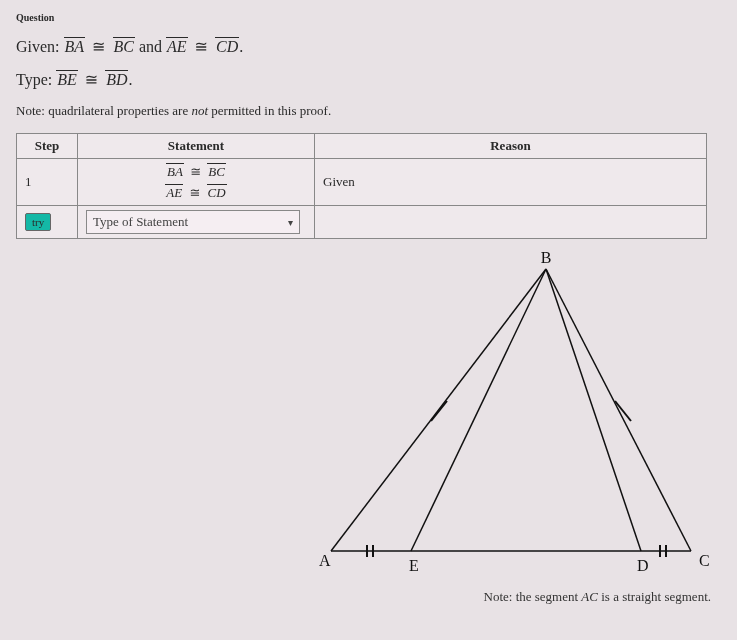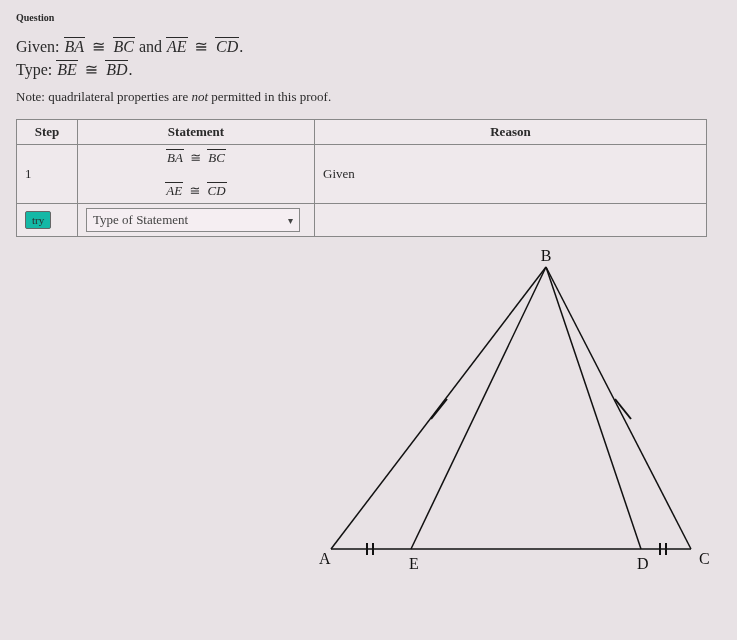--- a/index.html
+++ b/index.html
@@ -11,21 +11,21 @@
     box-sizing: border-box;
     color: #2a2a2a;
   }
   .question-label {
     font-weight: bold;
     font-size: 10px;
     margin-bottom: 14px;
   }
   .given-prove {
     font-size: 16px;
-    margin: 4px 0;
+    margin: 14px 0;
   }
   .given-prove .lbl {
     font-weight: normal;
   }
   .math-seg {
     position: relative;
     display: inline-block;
     font-style: italic;
     border-top: 1.2px solid #2a2a2a;
     padding: 0 1px;
@@ -62,21 +62,21 @@
     width: 44px;
   }
   .stmt-cell {
     text-align: center;
     width: 220px;
   }
   .stacked {
     display: flex;
     flex-direction: column;
     align-items: center;
-    gap: 16px;
+    gap: 4px;
   }
   .try-btn {
     display: inline-block;
     border: 1px solid #666;
     background: #14b8a6;
     padding: 2px 6px;
     font-size: 11px;
     border-radius: 2px;
   }
   .type-select {
@@ -198,13 +198,16 @@
       <line x1="375" y1="294" x2="375" y2="306" stroke-width="2"></line>
     </g>
     <g font-family="Georgia, serif" font-size="16" fill="#111">
       <text x="255" y="12" text-anchor="middle">B</text>
       <text x="28" y="315">A</text>
       <text x="408" y="315">C</text>
       <text x="118" y="320">E</text>
       <text x="346" y="320">D</text>
     </g>
   </svg>
+  <div class="fig-note">
+    <span>Note: the segment </span><span style="font-style:italic">AC</span><span> is a straight segment.</span>
+  </div>
 </div>
 
 </body></html>

